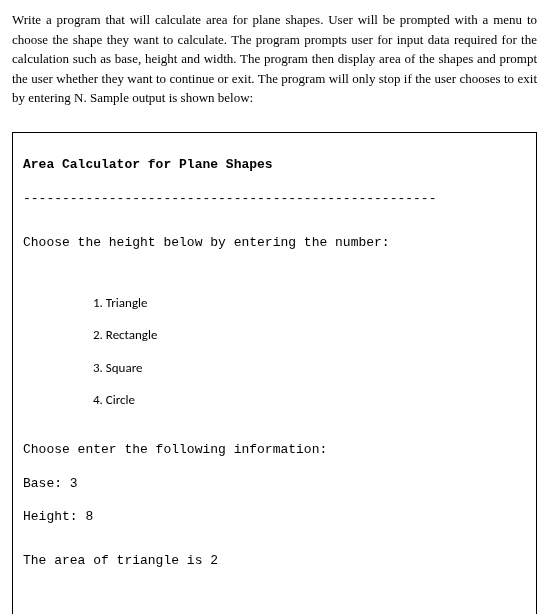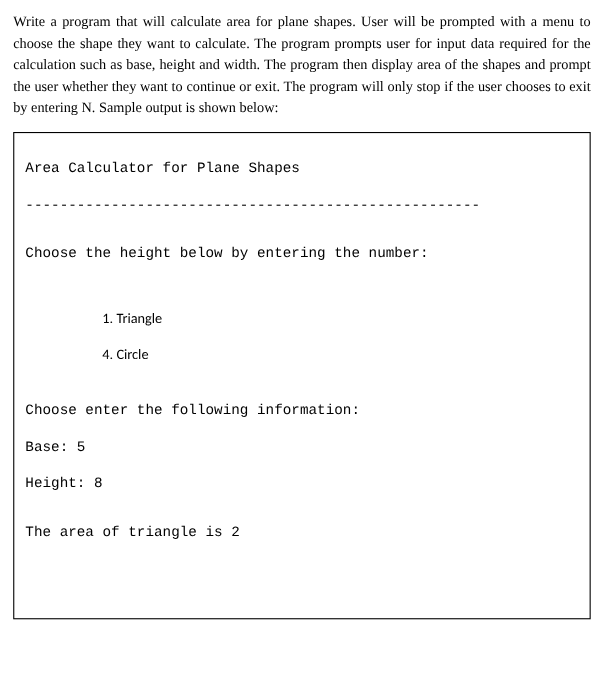--- a/index.html
+++ b/index.html
@@ -10,34 +10,34 @@
     body {
       font-family: "Times New Roman", serif;
       font-size: 13px;
       color: #000;
       background: #fff;
       padding: 10px 12px;
       width: 549px;
     }
     .instructions {
       line-height: 1.5;
-      margin-bottom: 12px;
+      margin-bottom: 24px;
       text-align: justify;
     }
     .output-box {
       border: 1px solid #000;
       padding: 8px 10px;
       font-family: "Courier New", monospace;
       font-size: 13px;
       line-height: 1.3;
       margin-bottom: 14px;
       white-space: pre-wrap;
     }
     .output-title {
-      font-weight: normal;
+      font-weight: bold;
     }
     .output-separator {
       letter-spacing: 0;
     }
     .output-menu {
       padding-left: 70px;
       font-family: Calibri, Arial, sans-serif;
       font-size: 13px;
       line-height: 1.25;
     }
@@ -49,21 +49,23 @@
 <body>
 
 <p class="instructions">Write a program that will calculate area for plane shapes. User will be prompted with a menu to choose the shape they want to calculate. The program prompts user for input data required for the calculation such as base, height and width. The program then display area of the shapes and prompt the user whether they want to continue or exit. The program will only stop if the user chooses to exit by entering N. Sample output is shown below:</p>
 
 <div class="output-box">
 <div class="output-title">Area Calculator for Plane Shapes</div>
 <div class="output-separator">-----------------------------------------------------</div>
 <div class="output-block">Choose the height below by entering the number:</div>
 <div class="output-menu">
 <div>1. Triangle</div>
+<div>2. Rectangle</div>
+<div>3. Square</div>
 <div>4. Circle</div>
 </div>
 <div>Choose enter the following information:</div>
-<div>Base: 5</div>
+<div>Base: 3</div>
 <div>Height: 8</div>
 <div class="output-block">The area of triangle is 2</div>
 
 
 </div>
 
 </body></html>

